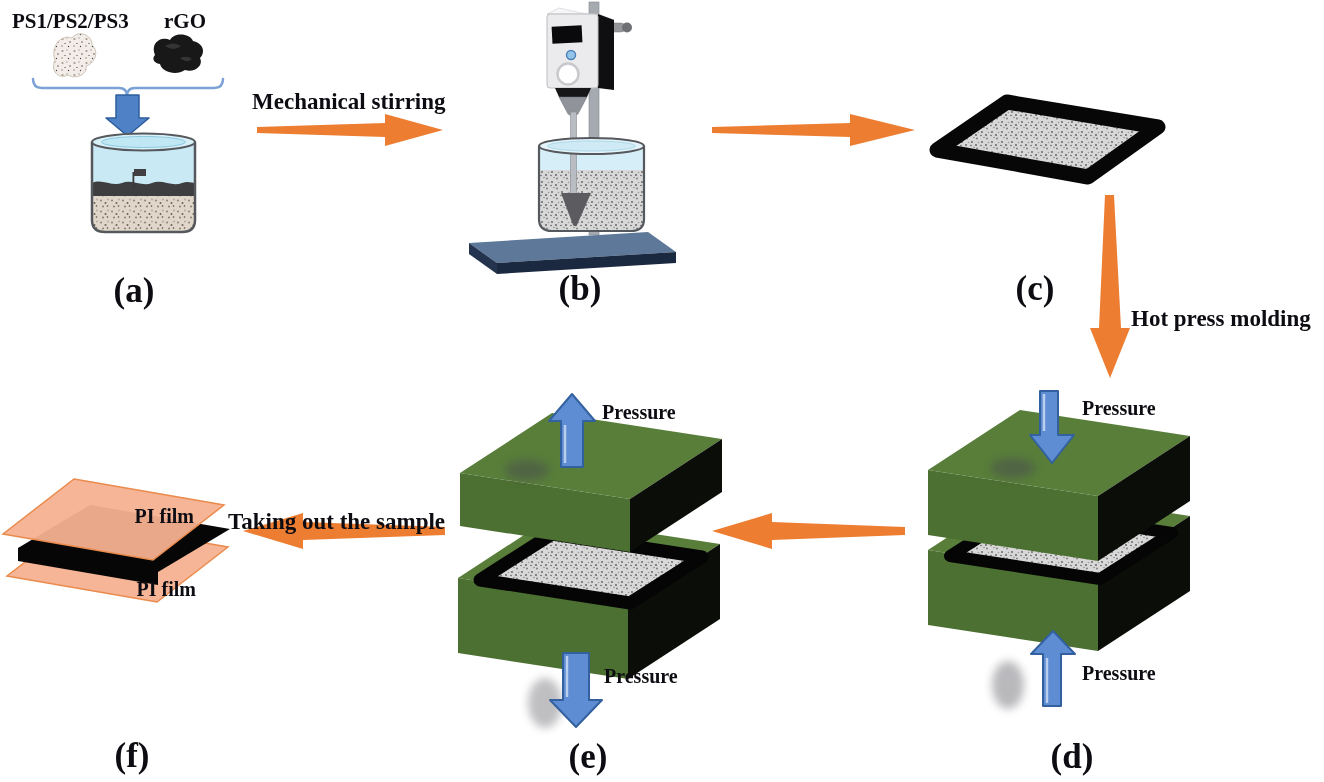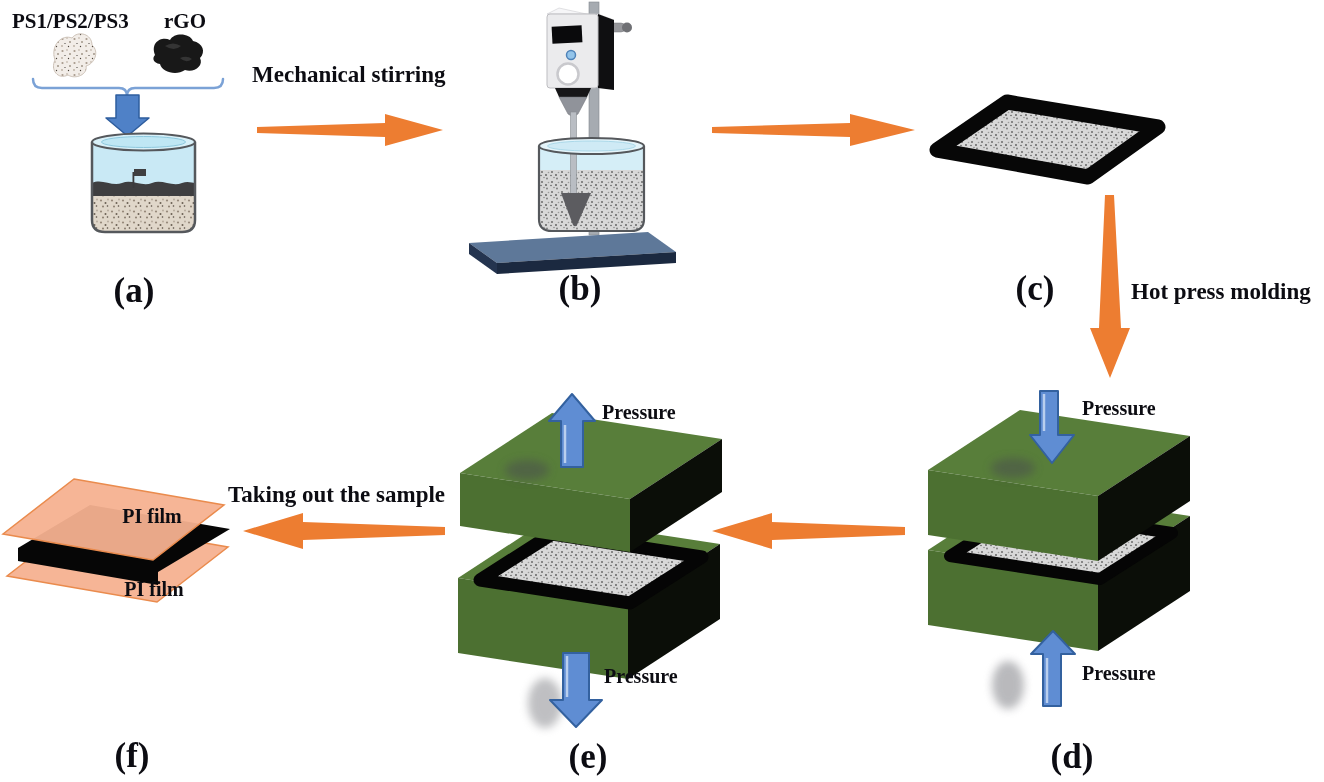--- a/index.html
+++ b/index.html
@@ -1,23 +1,23 @@
 <!DOCTYPE html>
 <html><head>
 <meta charset="utf-8">
 <style>
   html,body{margin:0;padding:0;background:#ffffff;}
   .stage{position:relative;width:1324px;height:782px;background:#ffffff;overflow:hidden;
          font-family:"Liberation Serif","DejaVu Serif",serif;}
   .stage svg{position:absolute;left:0;top:0;}
   .t{position:absolute;font-weight:700;color:#0c0c12;white-space:nowrap;line-height:1.1;}
-  .step{font-size:23px;}
+  .step{font-size:23px;margin-top:27px;}
   .mat{font-size:21px;}
   .press{font-size:20px;}
-  .film{font-size:20px;width:84px;text-align:center;}
+  .film{font-size:20px;width:84px;text-align:right;}
   .cap{font-size:35px;width:90px;text-align:center;}
 </style>
 </head>
 <body>
 
 <div class="stage">
 
 <svg width="1324" height="782" viewBox="0 0 1324 782">
   <defs>
     <pattern id="pSpeckGray" width="10" height="10" patternUnits="userSpaceOnUse">

